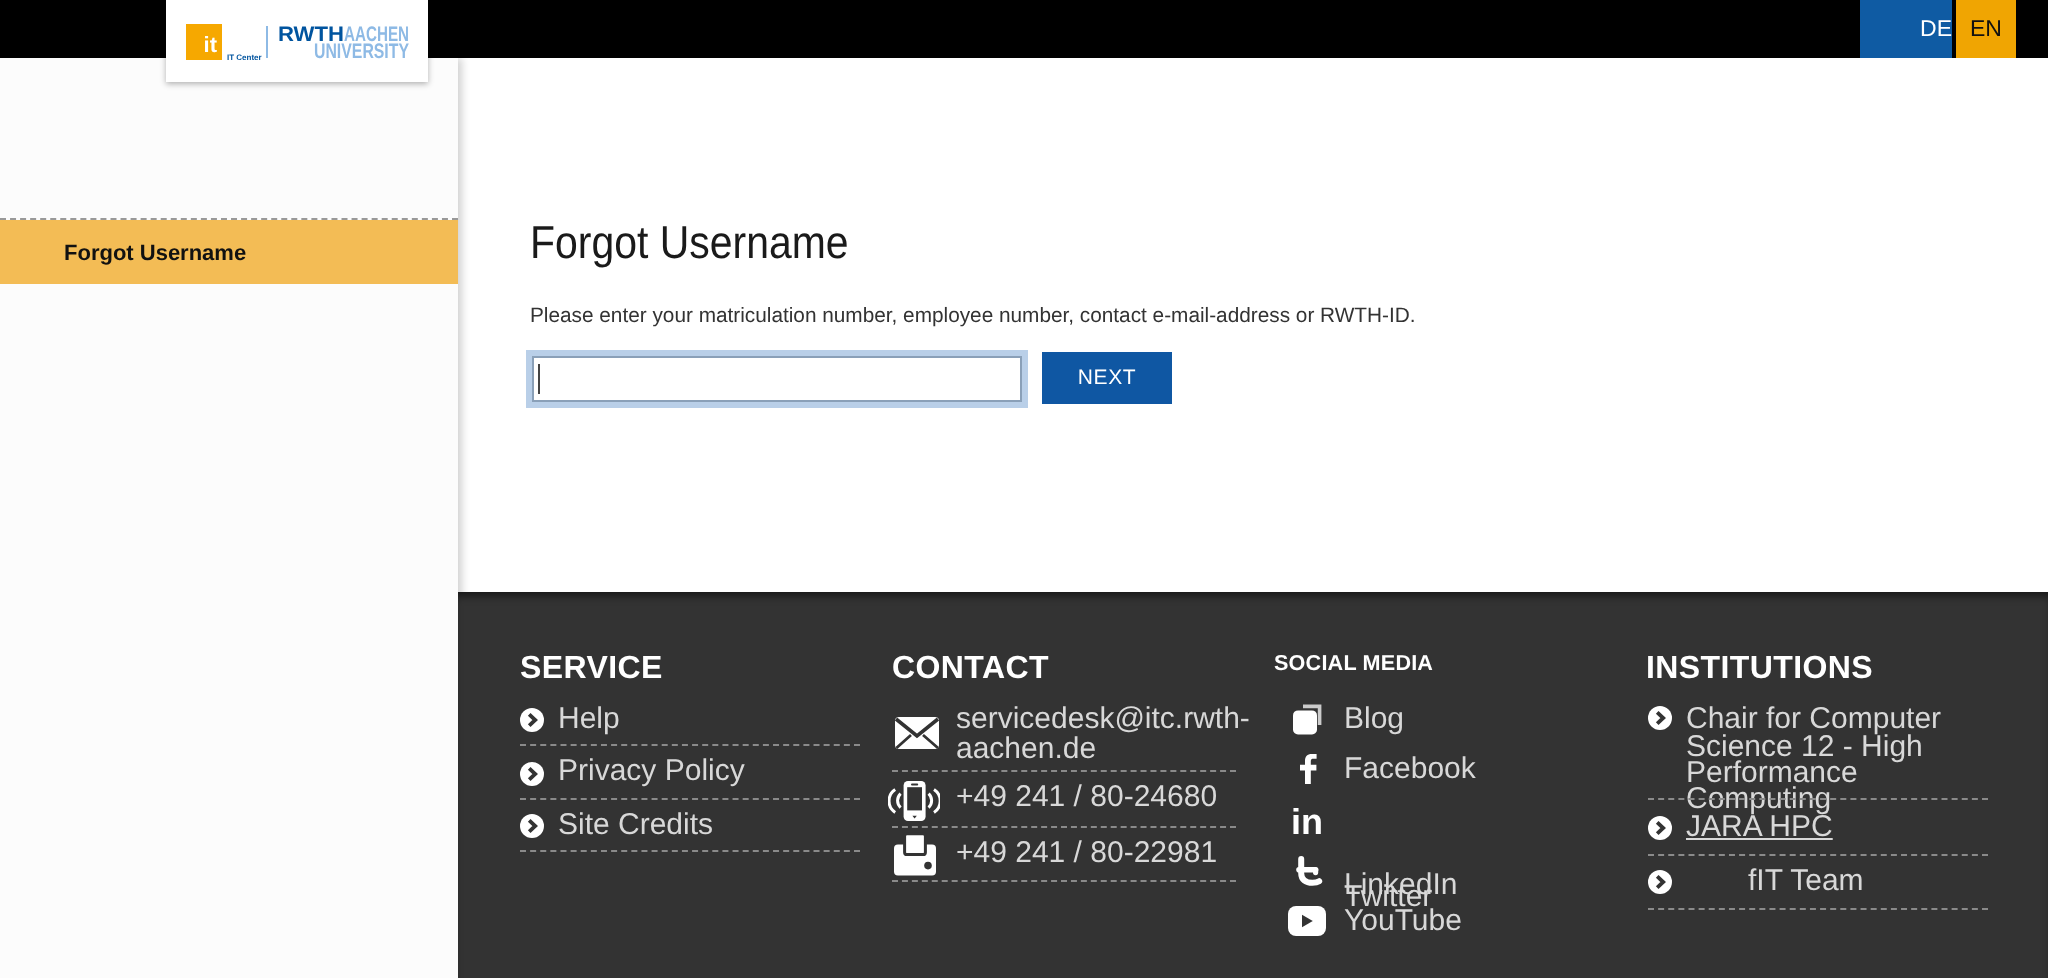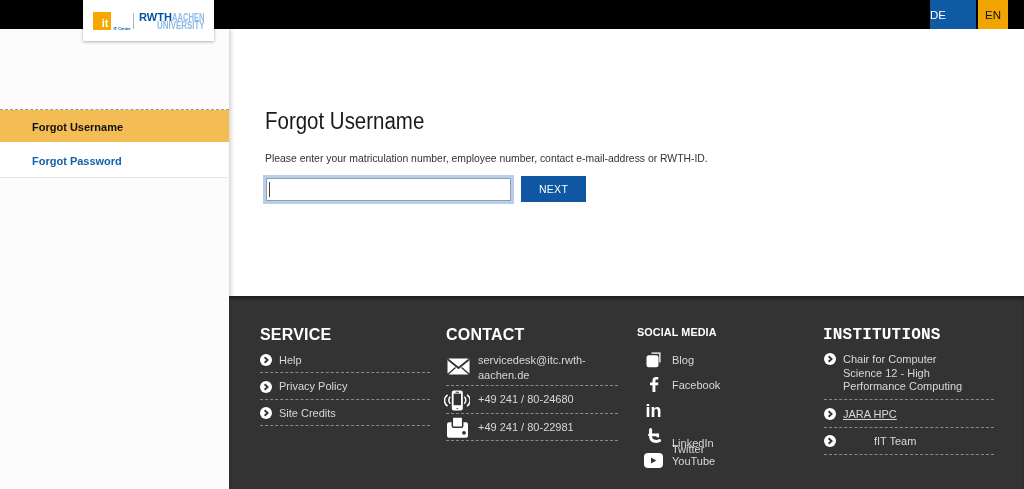--- a/index.html
+++ b/index.html
@@ -1,39 +1,36 @@
 <!DOCTYPE html>
 <html><head>
 <meta charset="utf-8">
 <style>
   * { margin:0; padding:0; box-sizing:border-box; }
   html,body { width:1024px; height:489px; background:#fff; overflow:hidden;
     font-family:"Liberation Sans", sans-serif; }
   #page { position:relative; width:1024px; height:489px; }
   .abs { position:absolute; }
   .fhead { color:#fff; font-size:16px; font-weight:bold; letter-spacing:0.2px; }
-  .fitem { color:#d8d8d8; font-size:11px; line-height:12px; }
+  .fitem { color:#d8d8d8; font-size:15px; line-height:12px; }
   .dash  { border-top:1px dashed #8a8a8a; height:0; }
   .chev  { width:12px; height:12px; }
 </style>
 </head>
 <body>
 <div id="page">
 
   <div class="abs" style="left:0;top:0;width:1024px;height:29px;background:#000;"></div>
-  <div class="abs" style="left:930px;top:0;width:46px;height:29px;background:#0f5ba3;color:#fff;font-size:11.5px;text-align:left;line-height:30px;">DE</div>
+  <div class="abs" style="left:930px;top:0;width:46px;height:29px;background:#0f5ba3;color:#fff;font-size:11.5px;text-align:right;line-height:30px;">DE</div>
   <div class="abs" style="left:978px;top:0;width:30px;height:29px;background:#f0a502;color:#111;font-size:11.5px;text-align:center;line-height:30px;">EN</div>
 
   <div class="abs" style="left:0;top:29px;width:229px;height:460px;background:#fcfcfc;box-shadow:2px 0 4px rgba(0,0,0,0.18);"></div>
   <div class="abs" style="left:0;top:109px;width:229px;border-top:1px dashed #999;"></div>
   <div class="abs" style="left:0;top:110px;width:229px;height:32px;background:#f3bc55;">
     <div style="margin:11px 0 0 32px;font-size:11px;font-weight:bold;color:#111;">Forgot Username</div>
-  </div>
-  <div class="abs" style="left:0;top:142px;width:229px;height:36px;background:#fff;border-bottom:1px solid #e7e7e7;">
-    <div style="margin:13px 0 0 32px;font-size:11px;font-weight:bold;color:#1262a8;">Forgot Password</div>
   </div>
 
   <div class="abs" style="left:83px;top:0;width:131px;height:41px;background:#fff;box-shadow:0 1px 3px rgba(0,0,0,0.3);"></div>
   <div class="abs" style="left:93px;top:12px;width:18px;height:18px;background:#f6a800;color:#fff;font-weight:bold;font-size:11px;text-align:right;line-height:22px;padding-right:2.5px;">it</div>
   <div class="abs" style="left:113.5px;top:26px;font-size:4px;font-weight:bold;color:#00549f;">IT Center</div>
   <div class="abs" style="left:133px;top:13px;width:1px;height:16px;background:#8ebae5;"></div>
   <svg class="abs" style="left:139px;top:11px;" width="68" height="20" viewBox="0 0 68 20">
     <text x="0" y="9.5" textLength="33" lengthAdjust="spacingAndGlyphs" font-size="10.5" font-weight="bold" fill="#00549f">RWTH</text>
     <text x="33" y="9.5" textLength="32.5" lengthAdjust="spacingAndGlyphs" font-size="10.5" font-weight="bold" fill="#8ebae5">AACHEN</text>
     <text x="18" y="18" textLength="47.5" lengthAdjust="spacingAndGlyphs" font-size="10.5" font-weight="bold" fill="#8ebae5">UNIVERSITY</text>
@@ -114,21 +111,21 @@
     <path d="M1.5 6.9 L9.8 6.9" stroke="#fff" stroke-width="2.8" stroke-linecap="round" fill="none"></path>
     <path d="M9.8 6.9 L9.8 8.3" stroke="#fff" stroke-width="2.6" stroke-linecap="round" fill="none"></path>
   </svg>
   <div class="abs fitem" style="left:672px;top:429.5px;margin-top:13px;">Twitter</div>
   <svg class="abs" style="left:644px;top:453px;" width="19" height="15" viewBox="0 0 19 15">
     <rect x="0" y="0" width="19" height="15" rx="4" fill="#fff"></rect>
     <path d="M7 4.4 L12.4 7.5 L7 10.6 Z" fill="#333333"></path>
   </svg>
   <div class="abs fitem" style="left:672px;top:454.7px;">YouTube</div>
 
-  <div class="abs fhead" style="left:823px;top:326px;font-family:Liberation Mono, monospace;">INSTITUTIONS</div>
+  <div class="abs fhead" style="left:823px;top:326px;">INSTITUTIONS</div>
   <svg class="abs chev" style="left:824px;top:353.3px;" viewBox="0 0 12 12">
       <circle cx="6" cy="6" r="6" fill="#fff"></circle>
       <path d="M4.6 3.2 L7.6 6 L4.6 8.8" stroke="#333333" stroke-width="1.9" fill="none"></path>
     </svg>
   <div class="abs fitem" style="left:843px;top:353.2px;width:131px;line-height:13.4px;">Chair for Computer Science 12 - High Performance Computing</div>
   <div class="abs dash" style="left:823.5px;top:399.1px;width:170px;"></div>
   <svg class="abs chev" style="left:824px;top:407.8px;" viewBox="0 0 12 12">
       <circle cx="6" cy="6" r="6" fill="#fff"></circle>
       <path d="M4.6 3.2 L7.6 6 L4.6 8.8" stroke="#333333" stroke-width="1.9" fill="none"></path>
     </svg>

